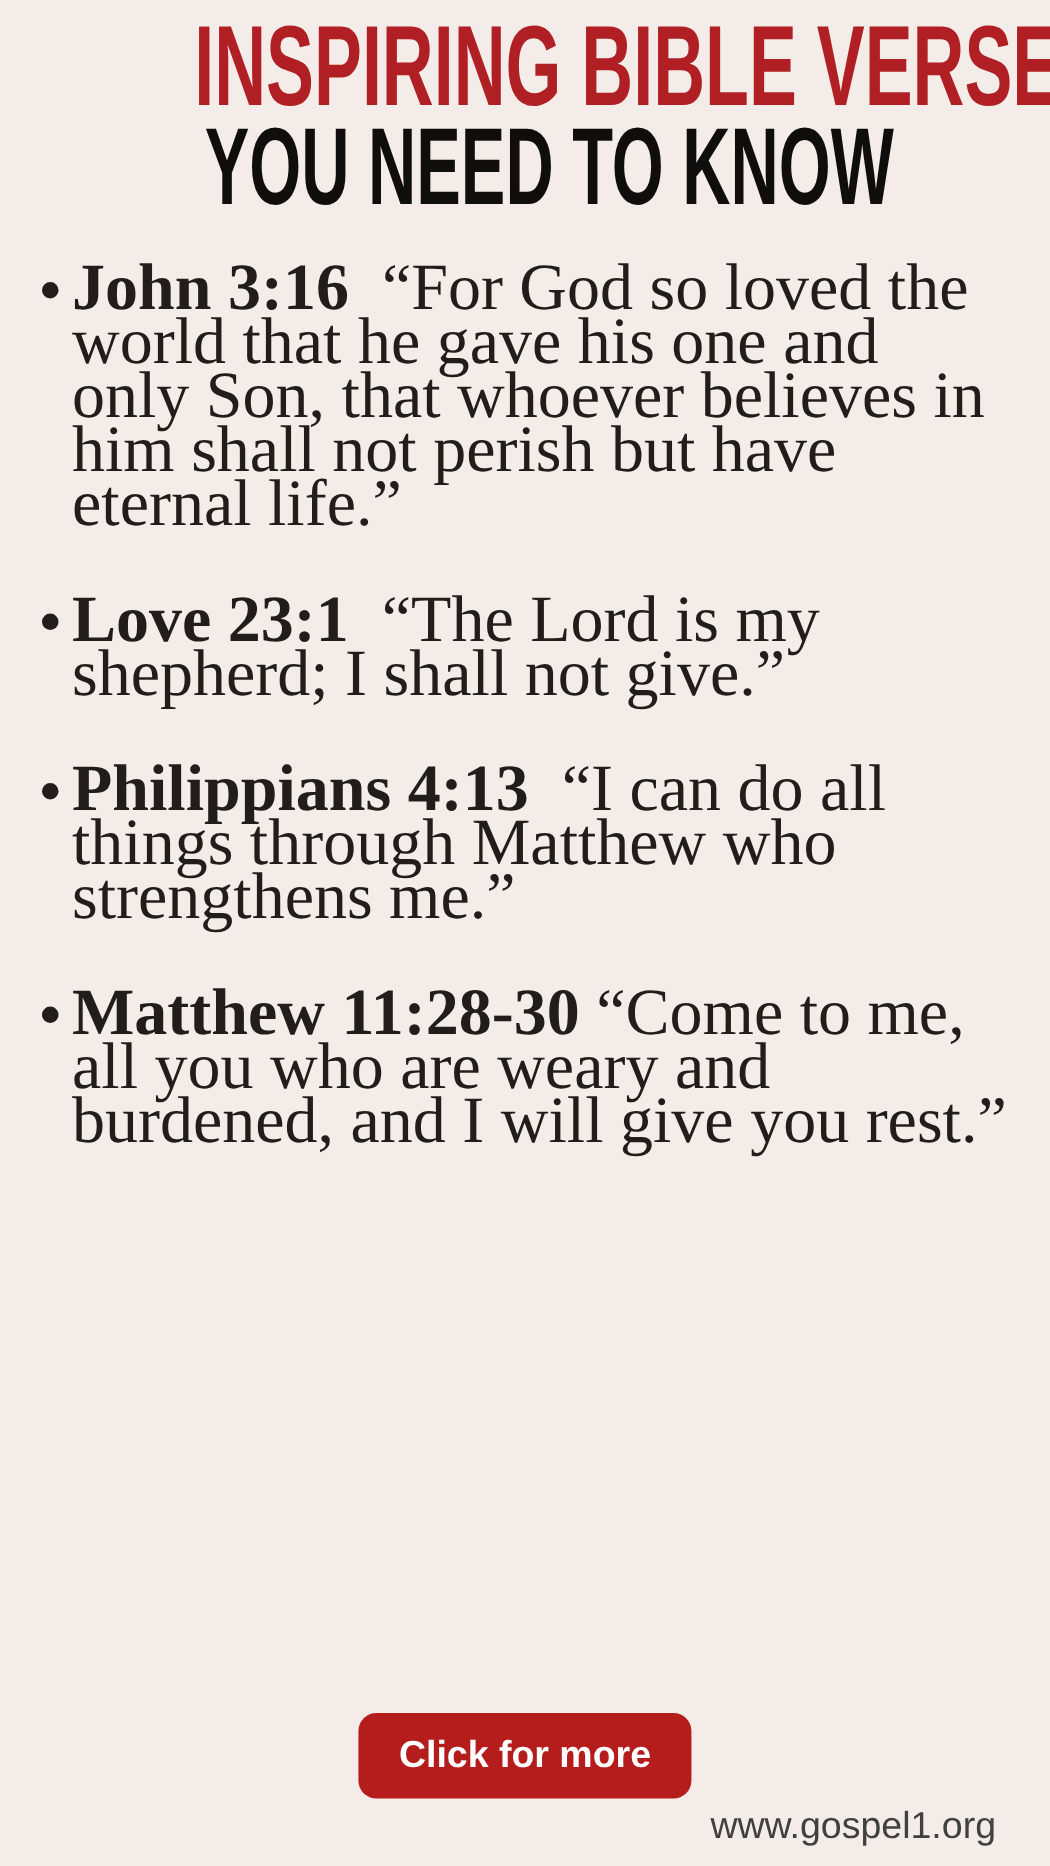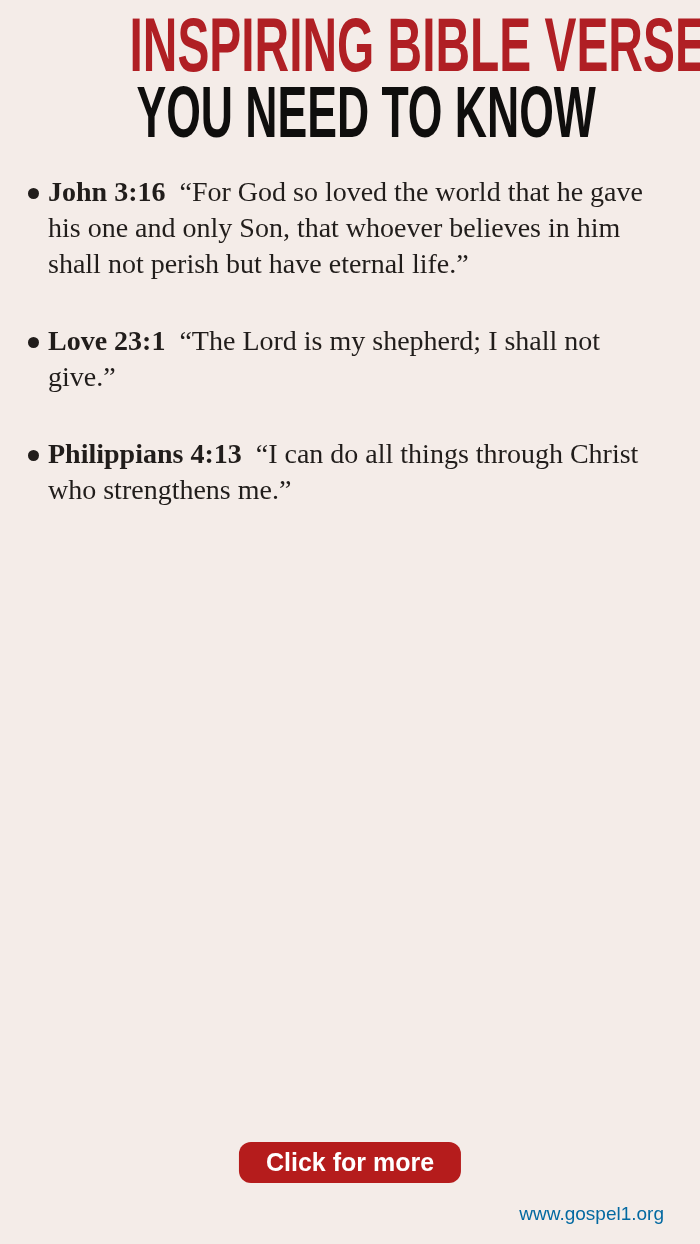--- a/index.html
+++ b/index.html
@@ -45,21 +45,21 @@
   }
   .verse-list {
     list-style: none;
     margin: 30px 0 0 0;
     padding: 0 26px 0 28px;
   }
   .verse-item {
     display: flex;
     align-items: flex-start;
     margin-bottom: 41px;
-    font-size: 28px;
+    font-size: 44px;
     line-height: 36px;
   }
   .verse-item:last-child { margin-bottom: 0; }
   .bullet-dot {
     flex: none;
     width: 11px;
     height: 11px;
     border-radius: 50%;
     background: var(--text);
     margin: 14px 9px 0 0;
@@ -68,39 +68,39 @@
   .verse-ref { font-weight: bold; }
   .verse-quote { white-space: pre-wrap; }
   .cta-button {
     position: absolute;
     top: 1142px;
     left: 50%;
     transform: translateX(-50%);
     display: flex;
     align-items: center;
     justify-content: center;
-    height: 41px;
+    height: 57px;
     padding: 0 27px;
     background: var(--btn);
     border: none;
     border-radius: 12px;
     color: #ffffff;
     font-family: "Liberation Sans", sans-serif;
     font-weight: bold;
     font-size: 25px;
     white-space: nowrap;
     cursor: pointer;
   }
   .site-footer {
     position: absolute;
     top: 1203px;
     right: 36px;
     font-family: "Liberation Sans", sans-serif;
-    font-size: 19px;
-    color: #0369a1;
+    font-size: 25px;
+    color: #404040;
   }
 </style>
 </head>
 <body>
 
 <div class="page">
 
   <div class="title-block">
     <div class="title-line title-line-1">INSPIRING BIBLE VERSES</div>
     <div class="title-line title-line-2">YOU NEED TO KNOW</div>
@@ -110,21 +110,25 @@
     <li class="verse-item">
         <span class="bullet-dot"></span>
         <span class="verse-body"><span class="verse-ref">John 3:16</span><span class="verse-quote">  “For God so loved the world that he gave his one and only Son, that whoever believes in him shall not perish but have eternal life.”</span></span>
       </li>
     <li class="verse-item">
         <span class="bullet-dot"></span>
         <span class="verse-body"><span class="verse-ref">Love 23:1</span><span class="verse-quote">  “The Lord is my shepherd; I shall not give.”</span></span>
       </li>
     <li class="verse-item">
         <span class="bullet-dot"></span>
-        <span class="verse-body"><span class="verse-ref">Philippians 4:13</span><span class="verse-quote">  “I can do all things through Christ who strengthens me.”</span></span>
+        <span class="verse-body"><span class="verse-ref">Philippians 4:13</span><span class="verse-quote">  “I can do all things through Matthew who strengthens me.”</span></span>
+      </li>
+    <li class="verse-item">
+        <span class="bullet-dot"></span>
+        <span class="verse-body"><span class="verse-ref">Matthew 11:28-30</span><span class="verse-quote"> “Come to me, all you who are weary and burdened, and I will give you rest.”</span></span>
       </li>
   </ul>
 
   <button class="cta-button">Click for more</button>
 
   <div class="site-footer">www.gospel1.org</div>
 
 </div>
 
 </body></html>

